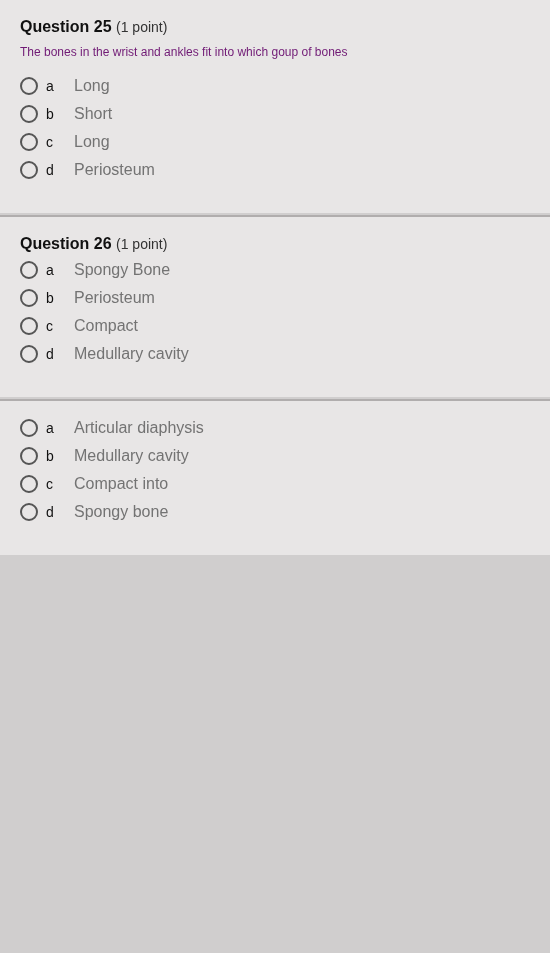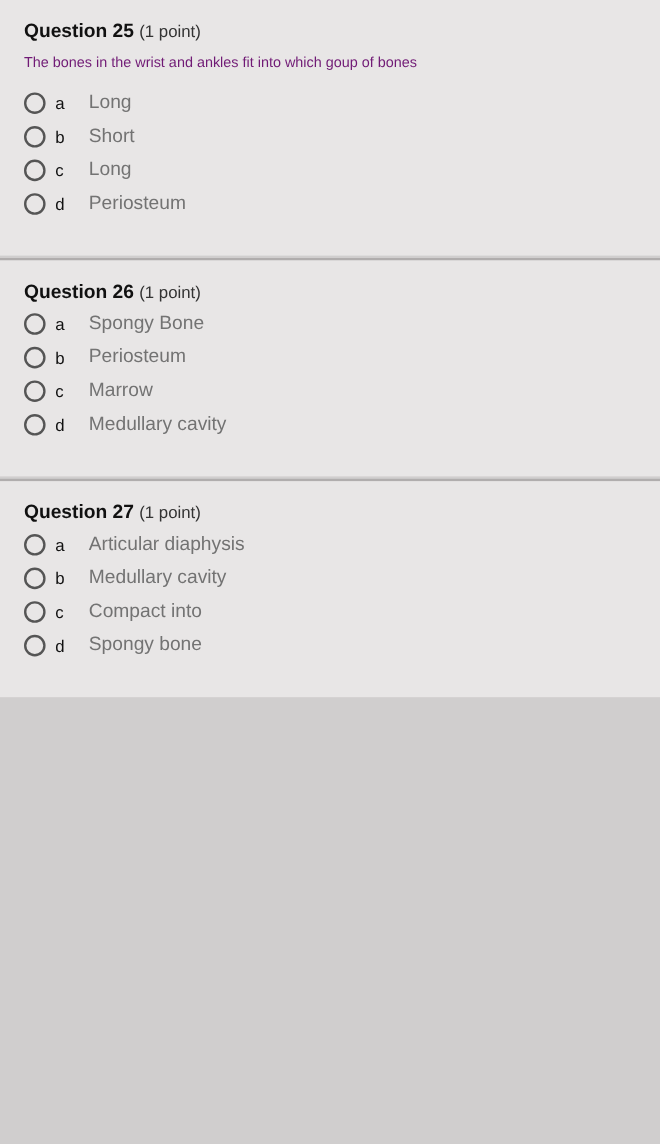--- a/index.html
+++ b/index.html
@@ -132,32 +132,31 @@
           <span class="option-text">Spongy Bone</span>
         </li>
         <li class="option-item">
           <span class="radio-circle"></span>
           <span class="option-letter">b</span>
           <span class="option-text">Periosteum</span>
         </li>
         <li class="option-item">
           <span class="radio-circle"></span>
           <span class="option-letter">c</span>
-          <span class="option-text">Marrow</span>
+          <span class="option-text">Compact</span>
         </li>
         <li class="option-item">
           <span class="radio-circle"></span>
           <span class="option-letter">d</span>
           <span class="option-text">Medullary cavity</span>
         </li>
       </ul>
     </div>
     <div class="divider"></div>
     <div class="question-block">
-      <div class="question-header"><span class="question-title">Question 27 </span><span class="question-points">(1 point)</span></div>
       <ul class="options-list">
         <li class="option-item">
           <span class="radio-circle"></span>
           <span class="option-letter">a</span>
           <span class="option-text">Articular diaphysis</span>
         </li>
         <li class="option-item">
           <span class="radio-circle"></span>
           <span class="option-letter">b</span>
           <span class="option-text">Medullary cavity</span>

